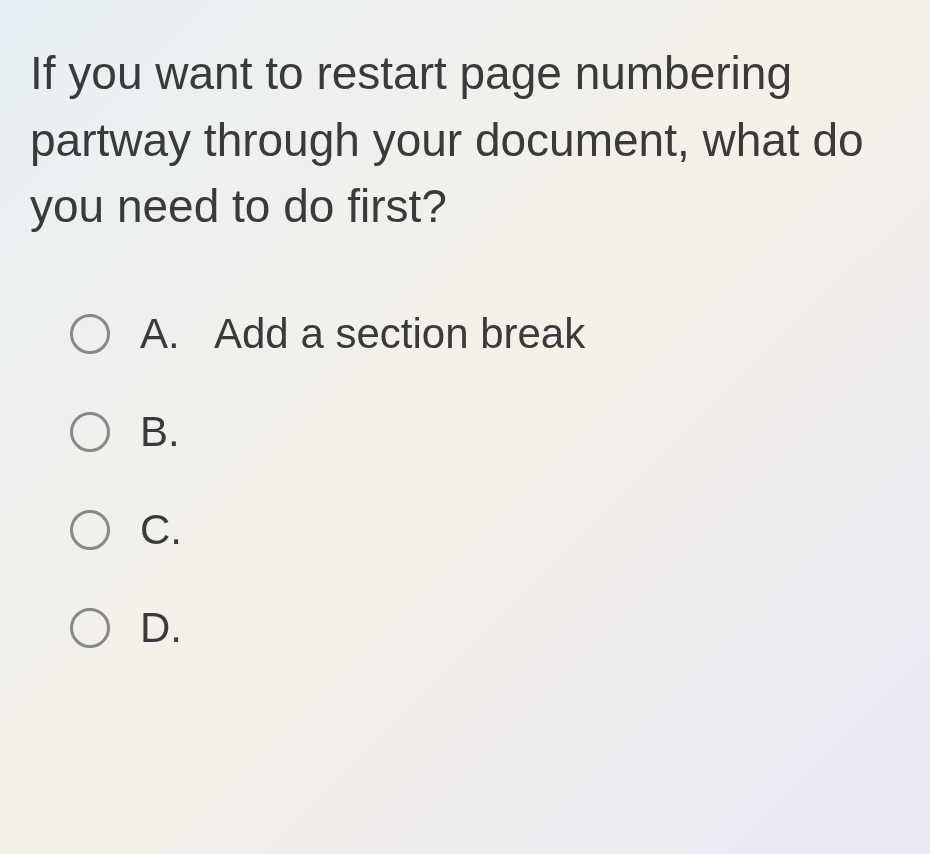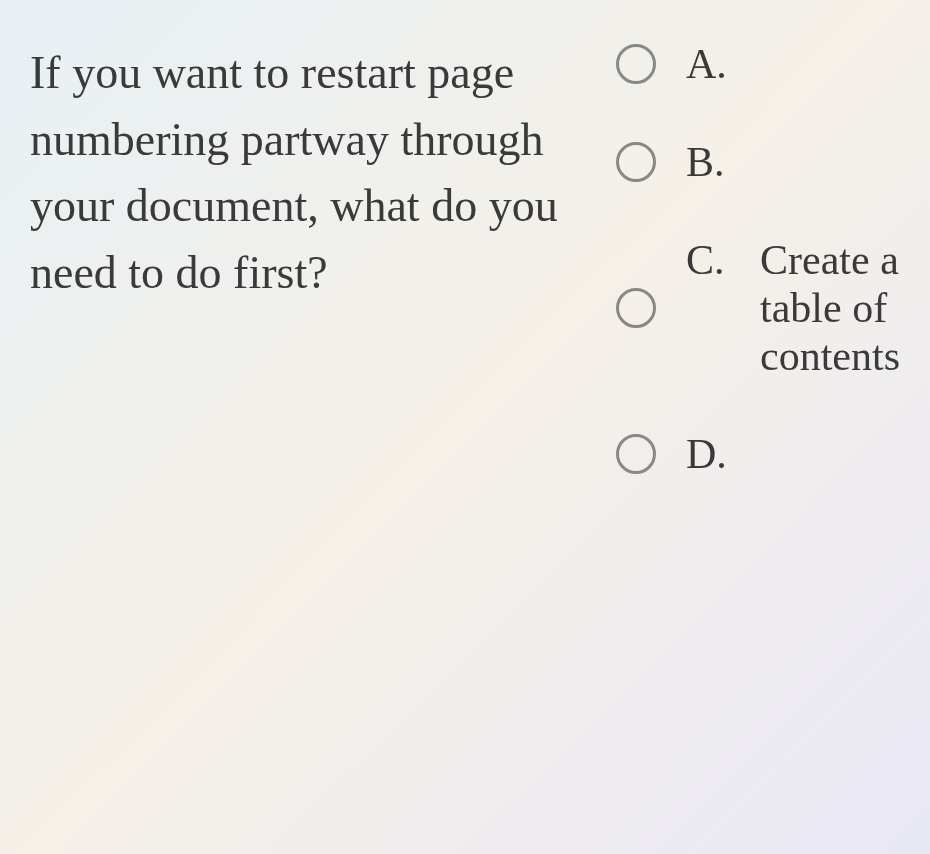--- a/index.html
+++ b/index.html
@@ -11,21 +11,21 @@
       width: 930px;
       height: 854px;
       background: linear-gradient(135deg, #e8f0f5 0%, #f5f0e8 50%, #e8e8f5 100%);
       font-family: Arial, Helvetica, sans-serif;
       padding: 40px 30px;
       overflow: hidden;
       position: relative;
     }
     .question-container {
       display: flex;
-      font-family: Liberation Serif, serif;
+      flex-direction: column;
     }
     .question-text {
       font-size: 46px;
       color: #3a3a3a;
       line-height: 1.45;
       margin-bottom: 70px;
       font-weight: 400;
     }
     .options {
       display: flex;
@@ -63,35 +63,35 @@
 
 <div class="question-container">
   <div class="question-text">If you want to restart page numbering partway through your document, what do you need to do first?</div>
 
   <div class="options">
 
     <div class="option">
       <div class="radio-circle"></div>
       <div class="option-label">
         <span class="option-letter">A.</span>
+        <span>Add a section break</span>
       </div>
     </div>
 
     <div class="option">
       <div class="radio-circle"></div>
       <div class="option-label">
         <span class="option-letter">B.</span>
       </div>
     </div>
 
     <div class="option">
       <div class="radio-circle"></div>
       <div class="option-label">
         <span class="option-letter">C.</span>
-        <span>Create a table of contents</span>
       </div>
     </div>
 
     <div class="option">
       <div class="radio-circle"></div>
       <div class="option-label">
         <span class="option-letter">D.</span>
       </div>
     </div>
 

